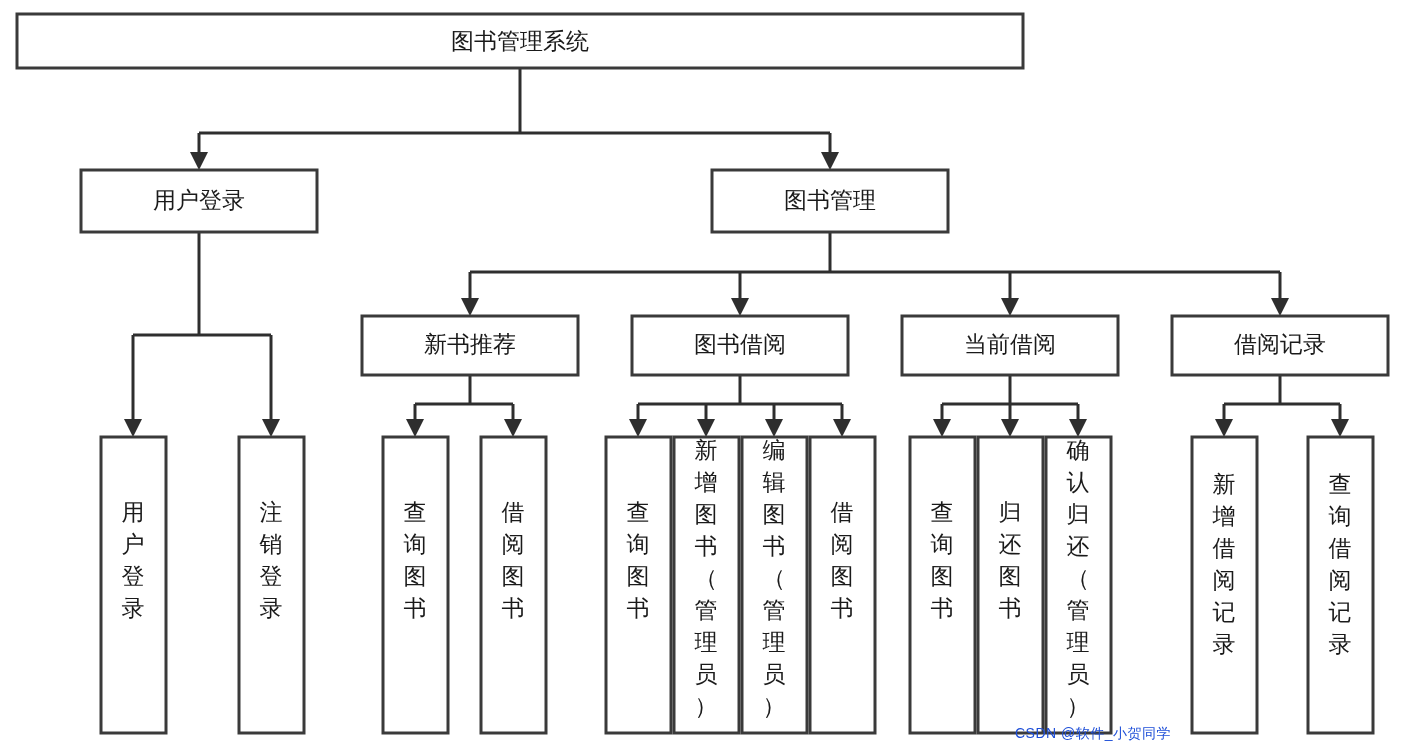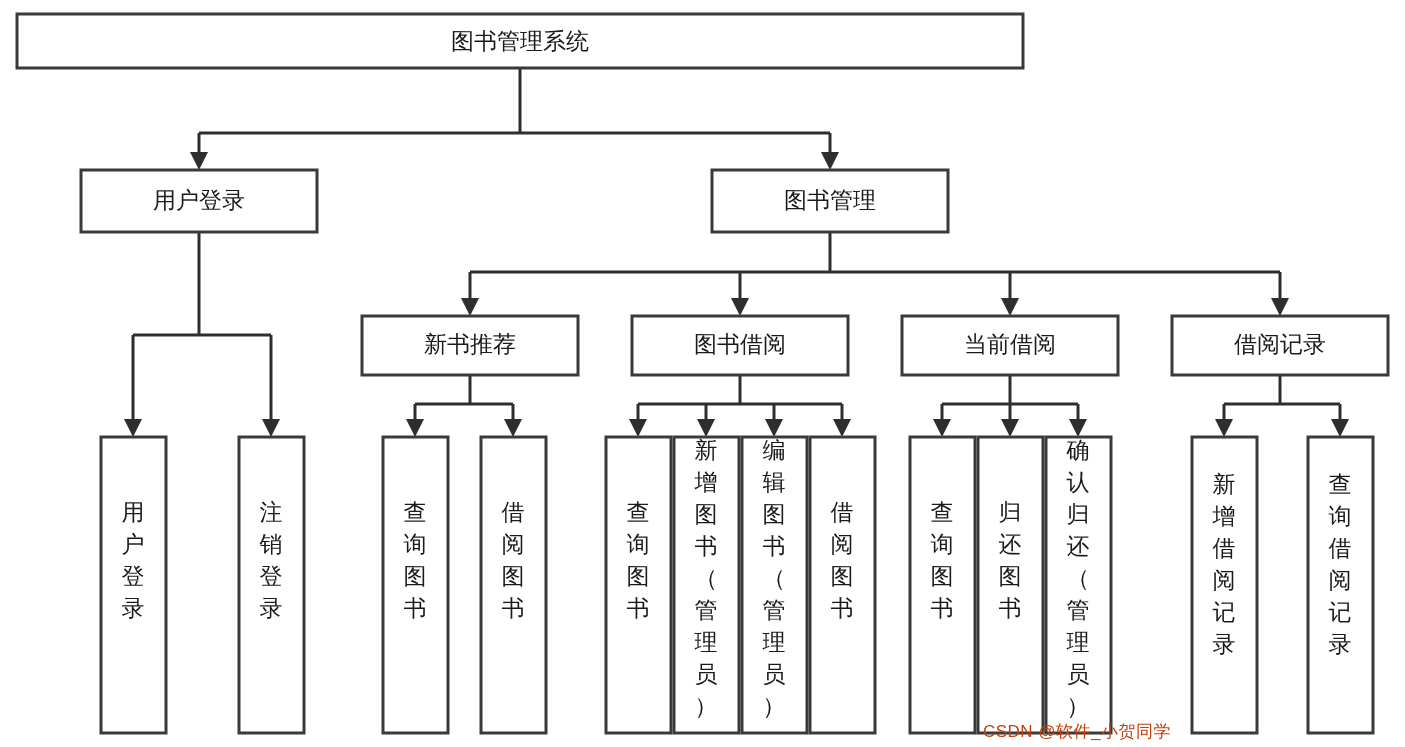--- a/index.html
+++ b/index.html
@@ -51,22 +51,22 @@
     font-family: "Liberation Sans", "DejaVu Sans", sans-serif;
     font-size: 23px;
     fill: #1a1a1a;
     text-anchor: middle;
   }
   .watermark {
     position: absolute;
     right: 8px;
     bottom: 4px;
     font-family: "Liberation Sans", "DejaVu Sans", sans-serif;
-    font-size: 17px;
-    color: #c2410c;
+    font-size: 14px;
+    color: #1d4ed8;
     letter-spacing: 0.5px;
     white-space: nowrap;
     user-select: none;
   }
 </style>
 </head>
 <body>
 
 <div id="diagram-root">
   <svg class="flow" viewBox="0 0 1405 747" xmlns="http://www.w3.org/2000/svg">

